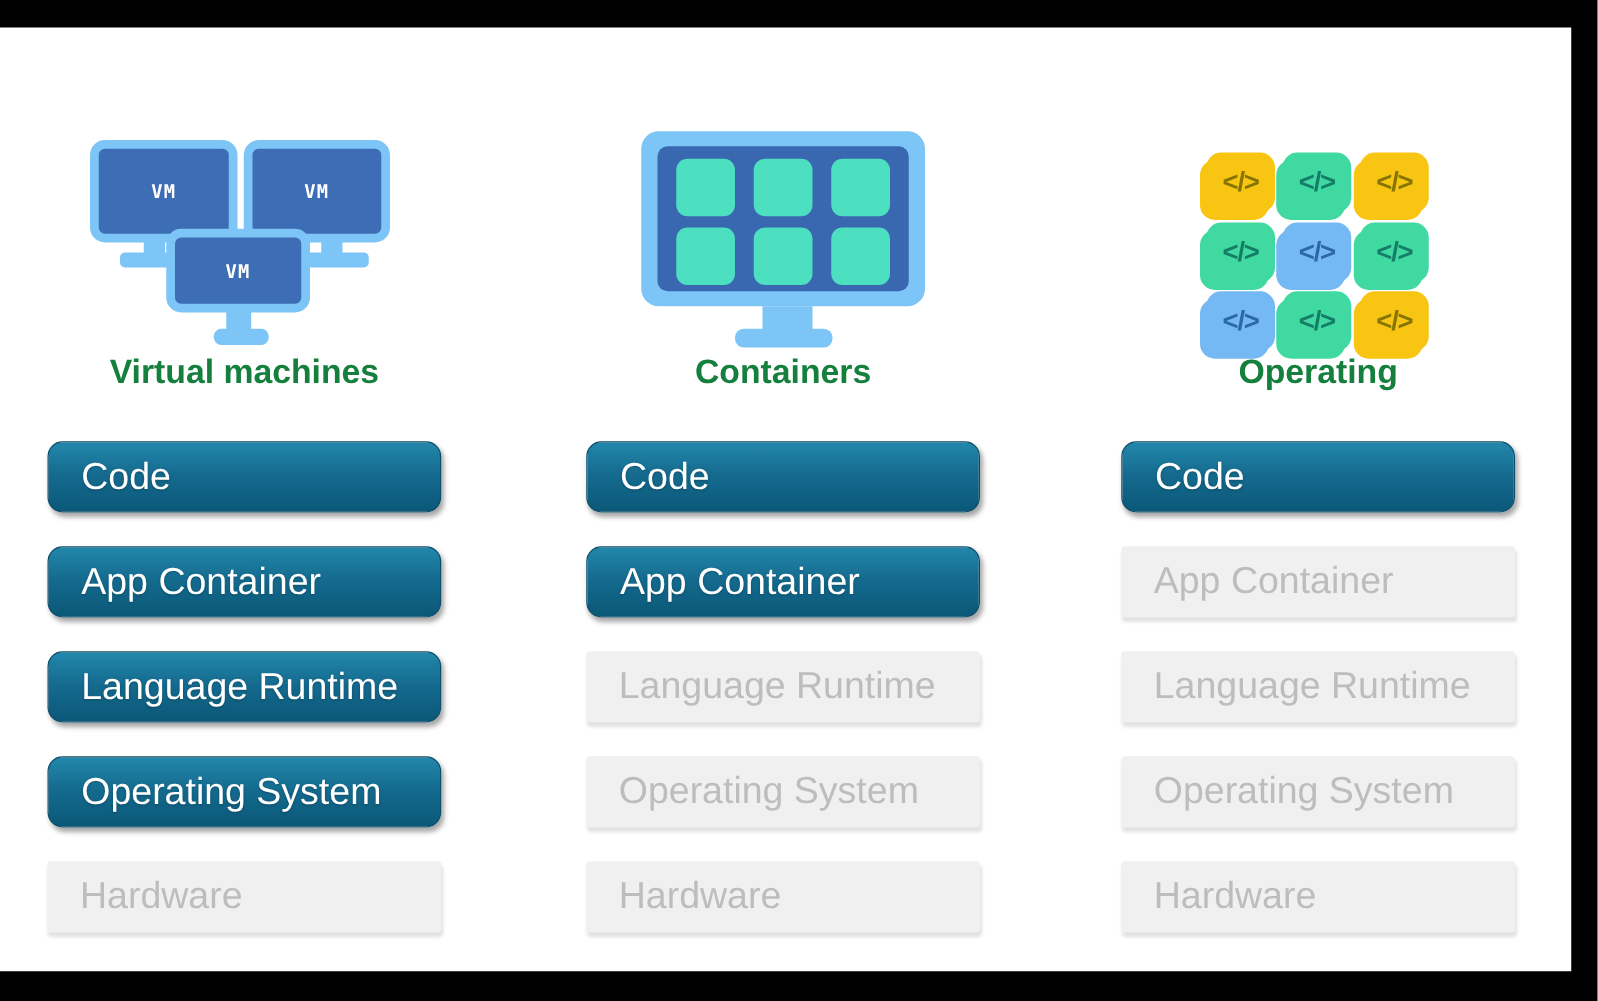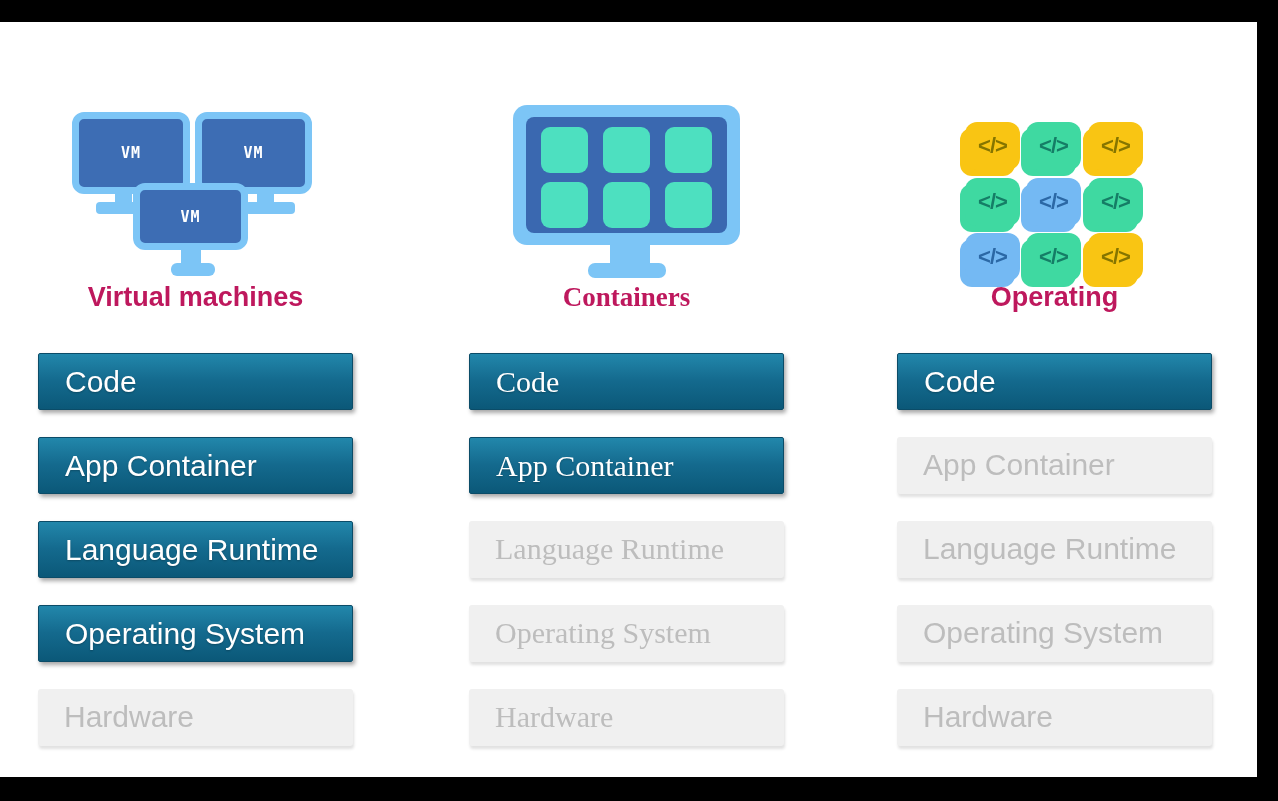--- a/index.html
+++ b/index.html
@@ -5,37 +5,37 @@
   html,body{margin:0;padding:0;}
   body{
     width:1278px;height:801px;position:relative;overflow:hidden;
     background:#000;font-family:"Liberation Sans", sans-serif;
   }
   .canvas{
     position:absolute;left:0;top:22px;width:1257px;height:755px;background:#ffffff;
   }
   .column{position:absolute;top:0;bottom:0;width:315px;}
   .col-vm{left:38px;}
-  .col-containers{left:469px;font-family:Liberation Serif, serif;}
+  .col-containers{left:469px;}
   .col-functions{left:897px;}
 
   .col-title{
     position:absolute;top:260px;left:0;width:100%;text-align:center;
-    font-size:27px;font-weight:bold;color:#be185d;letter-spacing:0;
+    font-size:27px;font-weight:bold;color:#15803d;letter-spacing:0;
   }
 
   .bars{position:absolute;top:331px;left:0;width:100%;}
   .bar{
     height:57px;margin-bottom:27px;box-sizing:border-box;
     font-size:30px;line-height:55px;padding-left:26px;
     white-space:nowrap;overflow:hidden;
   }
   .bar.active{
     background:linear-gradient(180deg,#2287ab 0%,#146a8e 48%,#0b5878 100%);
-    border:1px solid #0b4c68;color:#ffffff;border-radius:2px;
+    border:1px solid #0b4c68;color:#ffffff;border-radius:12px;
     box-shadow:2px 3px 4px rgba(0,0,0,0.35);
     text-shadow:0 1px 2px rgba(0,0,0,0.25);
   }
   .bar.inactive{
     background:#f0f0f0;color:#bdbdbd;border-radius:3px;
     box-shadow:1px 3px 3px rgba(0,0,0,0.12);
   }
 
   
   .vm-icon{position:absolute;left:34px;top:90px;width:247px;height:166px;}

